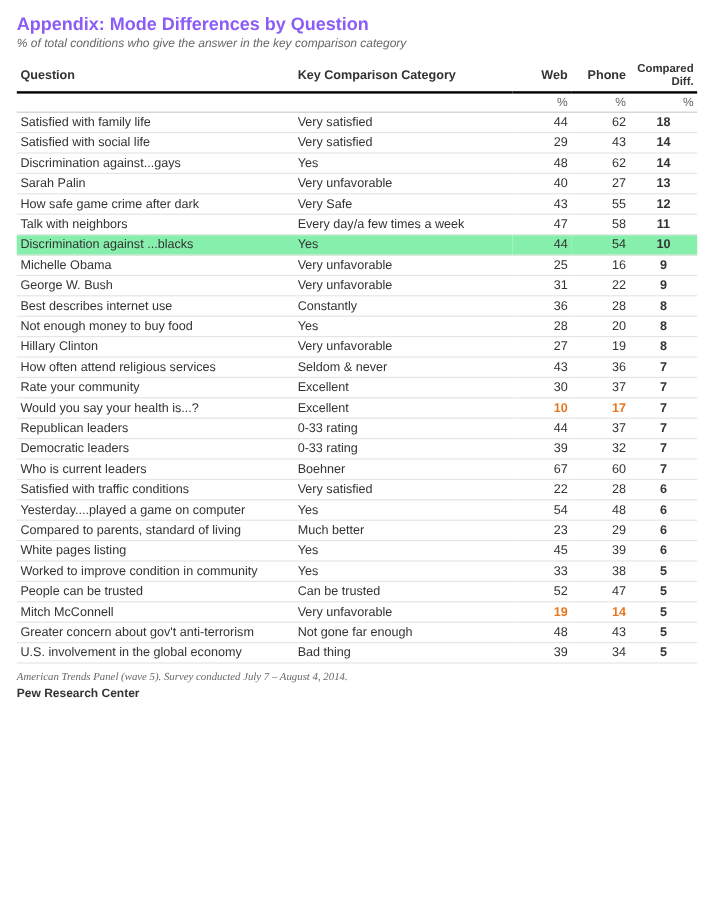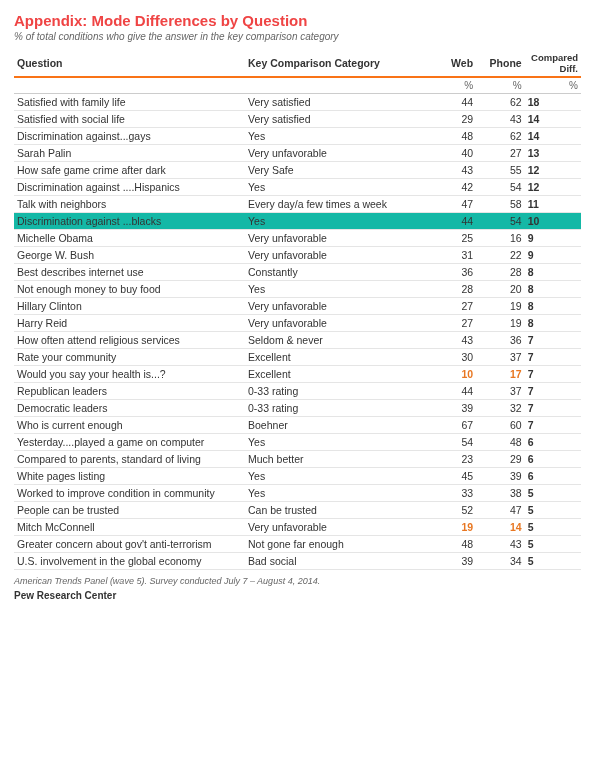--- a/index.html
+++ b/index.html
@@ -7,39 +7,39 @@
       font-family: Arial, sans-serif;
       font-size: 11px;
       background: #fff;
       color: #333;
       width: 595px;
       padding: 12px 14px 10px 14px;
     }
     h1 {
       font-size: 15px;
       font-weight: bold;
-      color: #ef4444;
+      color: #8b5cf6;
       margin-bottom: 2px;
     }
     .subtitle {
       font-size: 10px;
       color: #666;
       font-style: italic;
       margin-bottom: 8px;
     }
     table {
       width: 100%;
       border-collapse: collapse;
     }
     thead tr th {
       font-size: 10.5px;
       font-weight: bold;
       text-align: right;
       padding: 2px 3px;
-      border-bottom: 2px solid #f97316;
+      border-bottom: 2px solid #000000;
       color: #333;
     }
     thead tr th.left {
       text-align: left;
     }
     thead tr.subhead th {
       font-size: 10px;
       font-weight: normal;
       color: #666;
       border-bottom: 1px solid #ccc;
@@ -47,32 +47,33 @@
     tbody tr td {
       padding: 2px 3px;
       font-size: 10.5px;
       vertical-align: middle;
       border-bottom: 1px solid #e5e5e5;
     }
     tbody tr td.num {
       text-align: right;
     }
     tbody tr td.bold-num {
-      text-align: left;
+      text-align: center;
       font-weight: bold;
     }
     tbody tr.highlight td {
-      background: #14b8a6;
+      background: #86efac;
     }
     .orange { color: #e87722; font-weight: bold; }
     .footer {
       margin-top: 6px;
       font-size: 9px;
       color: #666;
       font-style: italic;
+      font-family: Liberation Serif, serif;
     }
     .pew {
       font-size: 10px;
       font-weight: bold;
       color: #333;
       margin-top: 4px;
     }
   </style>
 </head>
 <body>
@@ -127,27 +128,20 @@
         <td class="bold-num">13</td>
       </tr>
       <tr>
         <td>How safe game crime after dark</td>
         <td>Very Safe</td>
         <td class="num">43</td>
         <td class="num">55</td>
         <td class="bold-num">12</td>
       </tr>
       <tr>
-        <td>Discrimination against ....Hispanics</td>
-        <td>Yes</td>
-        <td class="num">42</td>
-        <td class="num">54</td>
-        <td class="bold-num">12</td>
-      </tr>
-      <tr>
         <td>Talk with neighbors</td>
         <td>Every day/a few times a week</td>
         <td class="num">47</td>
         <td class="num">58</td>
         <td class="bold-num">11</td>
       </tr>
       <tr class="highlight">
         <td>Discrimination against ...blacks</td>
         <td>Yes</td>
         <td class="num">44</td>
@@ -183,27 +177,20 @@
         <td class="bold-num">8</td>
       </tr>
       <tr>
         <td>Hillary Clinton</td>
         <td>Very unfavorable</td>
         <td class="num">27</td>
         <td class="num">19</td>
         <td class="bold-num">8</td>
       </tr>
       <tr>
-        <td>Harry Reid</td>
-        <td>Very unfavorable</td>
-        <td class="num">27</td>
-        <td class="num">19</td>
-        <td class="bold-num">8</td>
-      </tr>
-      <tr>
         <td>How often attend religious services</td>
         <td>Seldom &amp; never</td>
         <td class="num">43</td>
         <td class="num">36</td>
         <td class="bold-num">7</td>
       </tr>
       <tr>
         <td>Rate your community</td>
         <td>Excellent</td>
         <td class="num">30</td>
@@ -225,25 +212,32 @@
         <td class="bold-num">7</td>
       </tr>
       <tr>
         <td>Democratic leaders</td>
         <td>0-33 rating</td>
         <td class="num">39</td>
         <td class="num">32</td>
         <td class="bold-num">7</td>
       </tr>
       <tr>
-        <td>Who is current enough</td>
+        <td>Who is current leaders</td>
         <td>Boehner</td>
         <td class="num">67</td>
         <td class="num">60</td>
         <td class="bold-num">7</td>
+      </tr>
+      <tr>
+        <td>Satisfied with traffic conditions</td>
+        <td>Very satisfied</td>
+        <td class="num">22</td>
+        <td class="num">28</td>
+        <td class="bold-num">6</td>
       </tr>
       <tr>
         <td>Yesterday....played a game on computer</td>
         <td>Yes</td>
         <td class="num">54</td>
         <td class="num">48</td>
         <td class="bold-num">6</td>
       </tr>
       <tr>
         <td>Compared to parents, standard of living</td>
@@ -282,21 +276,21 @@
       </tr>
       <tr>
         <td>Greater concern about gov't anti-terrorism</td>
         <td>Not gone far enough</td>
         <td class="num">48</td>
         <td class="num">43</td>
         <td class="bold-num">5</td>
       </tr>
       <tr>
         <td>U.S. involvement in the global economy</td>
-        <td>Bad social</td>
+        <td>Bad thing</td>
         <td class="num">39</td>
         <td class="num">34</td>
         <td class="bold-num">5</td>
       </tr>
     </tbody>
 </table>
 
 <p class="footer">American Trends Panel (wave 5). Survey conducted July 7 – August 4, 2014.</p>
 <p class="pew">Pew Research Center</p>
 

